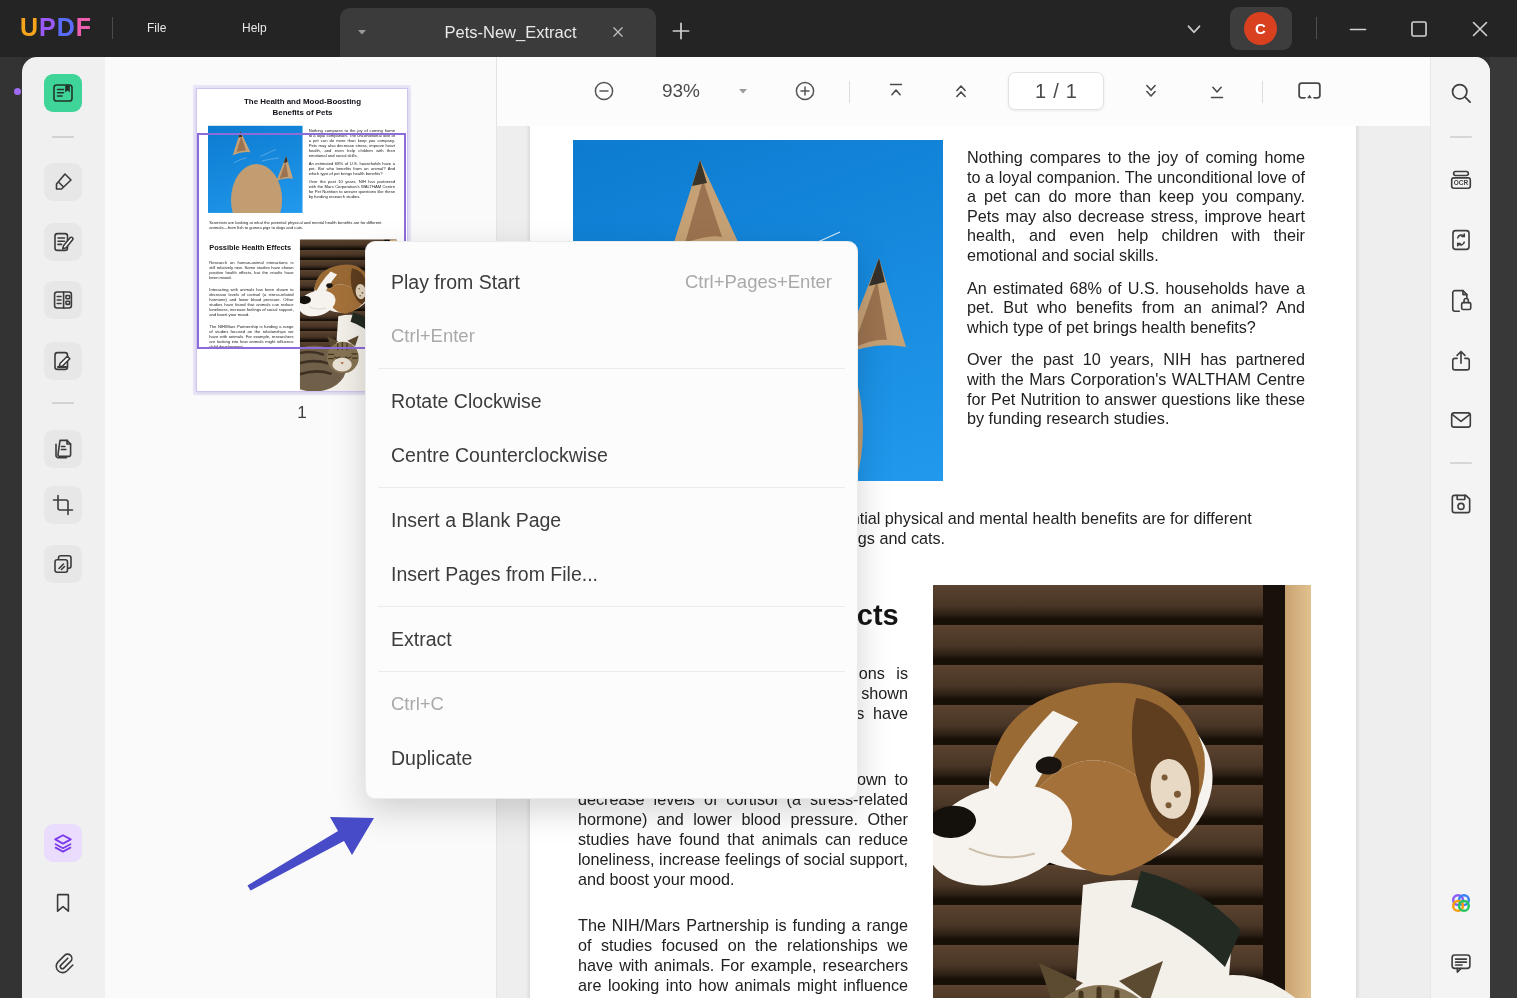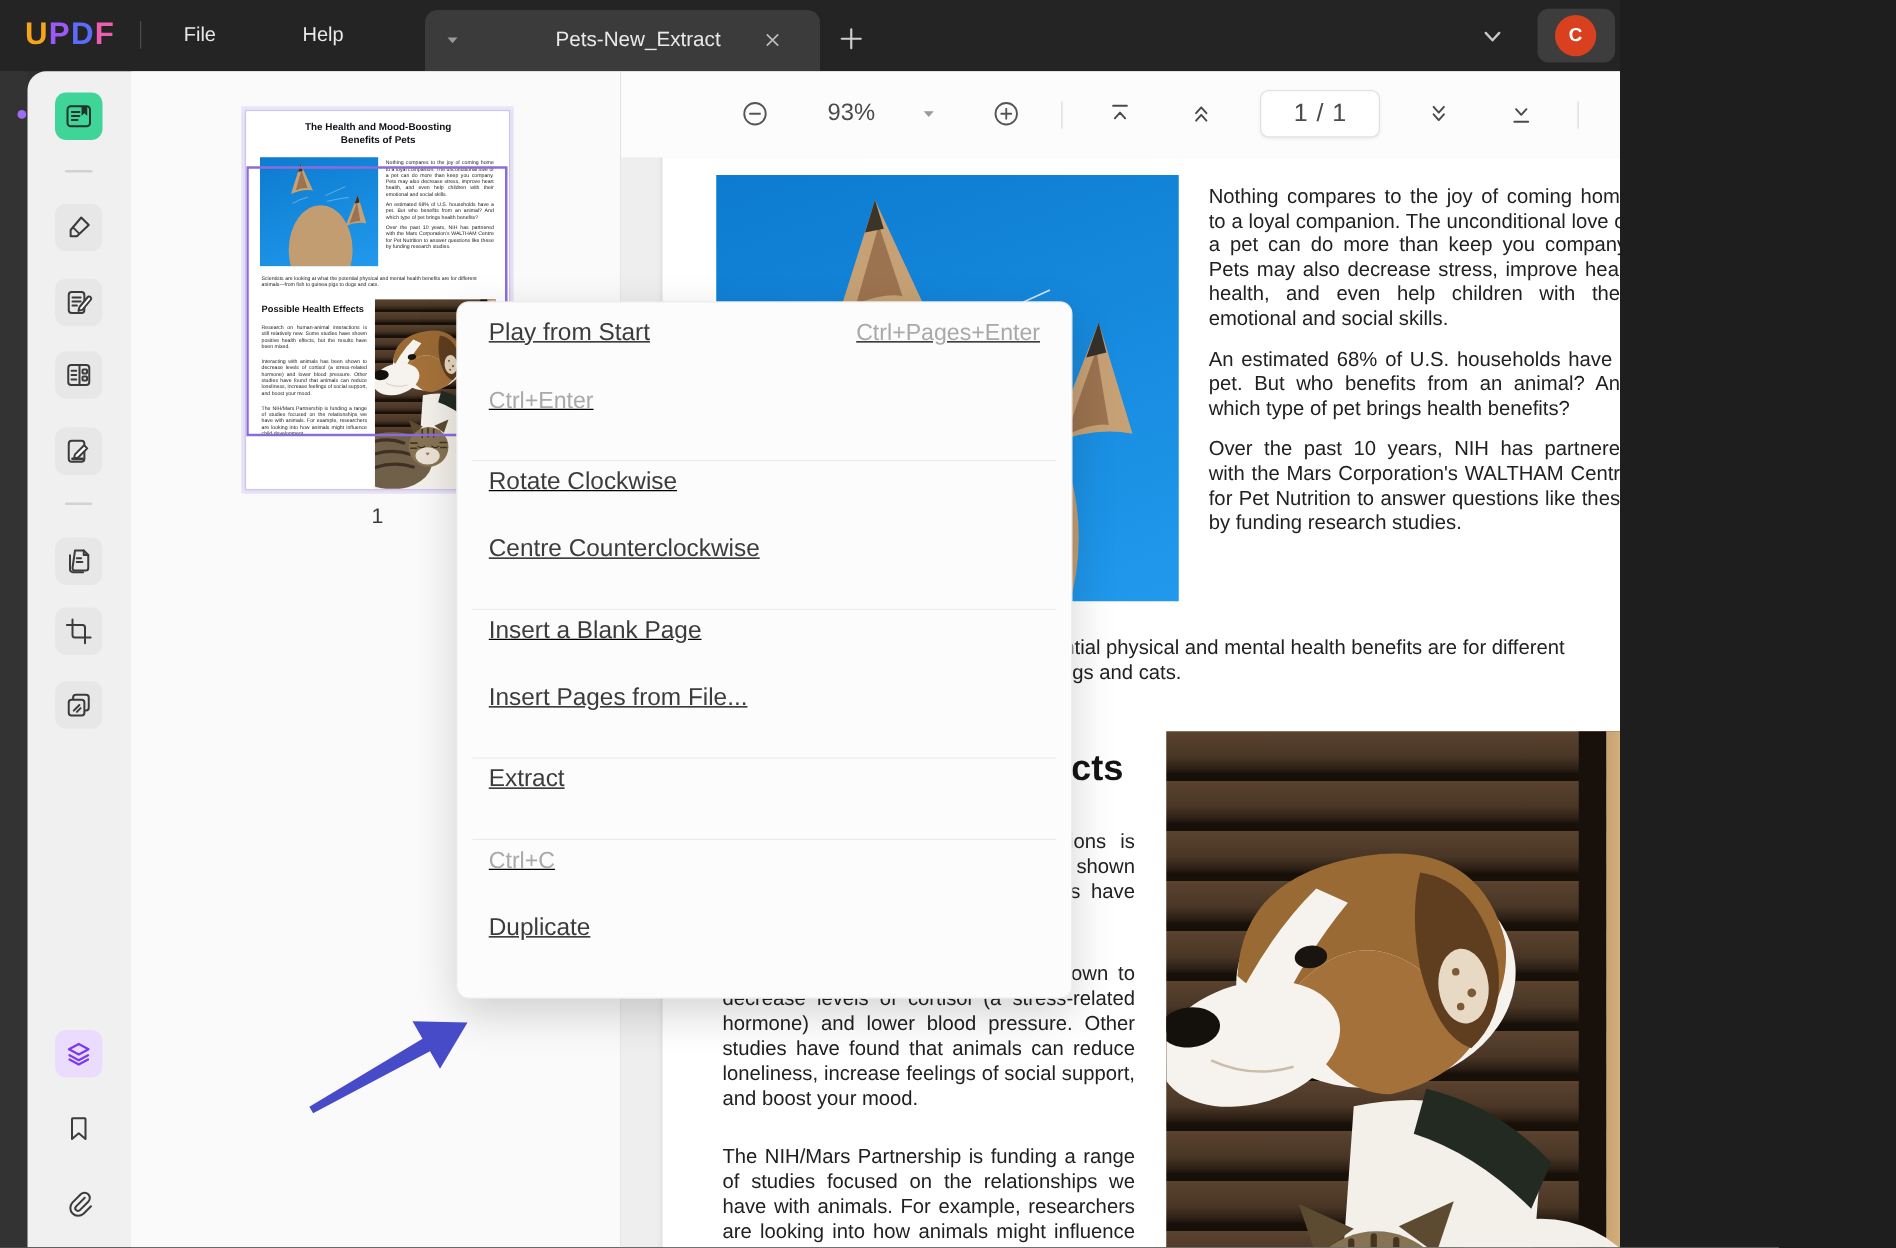--- a/index.html
+++ b/index.html
@@ -1,24 +1,24 @@
 <!DOCTYPE html>
 <html><head>
 <meta charset="utf-8">
 <style>
   html,body{margin:0;padding:0;background:#1e1e1e;}
   *{box-sizing:border-box;font-family:"Liberation Sans",sans-serif;}
-  .app{position:relative;width:1296px;height:998px;background:#303030;overflow:hidden;}
+  .app{position:relative;width:1517px;height:998px;background:#303030;overflow:hidden;}
 
   
   .titlebar{position:absolute;top:0;left:0;width:1517px;height:57px;background:#242424;}
   .logo{position:absolute;left:20px;top:13px;font-size:25px;font-weight:bold;letter-spacing:1px;}
   .logo span{display:inline-block;}
   .tb-divider{position:absolute;left:112px;top:17px;width:1px;height:22px;background:#4a4a4a;}
-  .tb-menu{position:absolute;top:0;height:57px;line-height:57px;color:#e8e8e8;font-size:16px;padding:0 14px;cursor:default;}
+  .tb-menu{position:absolute;top:0;height:57px;line-height:57px;color:#e8e8e8;font-size:12px;padding:0 14px;cursor:default;}
   .tb-menu.file{left:133px;} .tb-menu.help{left:228px;}
   .tab{position:absolute;left:340px;top:8px;width:316px;height:49px;background:#3b3b3b;border-radius:10px 10px 0 0;}
   .tab-caret{position:absolute;left:14px;top:17px;}
   .tab-title{position:absolute;left:0;right:0;top:0;height:100%;line-height:49px;text-align:center;color:#e9e9e9;font-size:16.5px;padding-left:25px;}
   .tab-close{position:absolute;right:28px;top:14px;width:20px;height:20px;}
   .tab-plus{position:absolute;left:668px;top:18px;width:26px;height:26px;}
   .avatar-btn{position:absolute;right:225px;top:7px;width:62px;height:43px;background:#3d3d3d;border-radius:9px;}
   .avatar{position:absolute;left:14px;top:5px;width:33px;height:33px;border-radius:50%;background:#d8401f;color:#fff;text-align:center;line-height:33px;font-size:15px;font-weight:bold;}
   .tb-sep2{position:absolute;right:200px;top:17px;width:1px;height:22px;background:#4f4f4f;}
   .win-btn{position:absolute;top:16px;width:26px;height:26px;}
@@ -80,21 +80,21 @@
 
   
   .thumb-card{position:absolute;left:91px;top:31px;width:212px;height:304px;background:#fff;border:1px solid #cfc3ef;box-shadow:0 0 0 3px rgba(167,139,250,.18),0 1px 4px rgba(0,0,0,.12);overflow:hidden;}
   .thumb-scale{position:absolute;left:0;top:0;width:826px;height:1190px;transform:scale(0.2555);transform-origin:0 0;}
   .thumb-scale .doc-page{position:absolute;top:0;left:0;box-shadow:none;}
   .thumb-select{position:absolute;left:0px;top:44px;width:209px;height:216px;border:2px solid #8c6cd9;pointer-events:none;z-index:5;}
   .thumb-num{position:absolute;left:91px;top:346px;width:212px;text-align:center;font-size:17px;color:#3c3c3c;}
 
   
   .ctx-menu{position:absolute;left:365px;top:241px;width:493px;background:#fcfcfc;border:1px solid #ececec;border-radius:10px;box-shadow:0 12px 34px rgba(0,0,0,.17);padding:13px 0;z-index:50;}
-  .menu-item{height:54px;display:flex;align-items:flex-start;padding:0 25px;cursor:default;text-decoration:underline;}
+  .menu-item{height:54px;display:flex;align-items:center;padding:0 25px;cursor:default;}
   .menu-item .lbl{flex:1;font-size:19.5px;color:#3c3c3c;}
   .menu-item .sc{font-size:18.5px;color:#a9a9a9;}
   .menu-divider{height:1px;background:#ebebeb;margin:5px 12px;}
 
   
   .anno-arrow{position:absolute;left:230px;top:800px;z-index:60;pointer-events:none;}
 </style>
 </head>
 <body>
 

